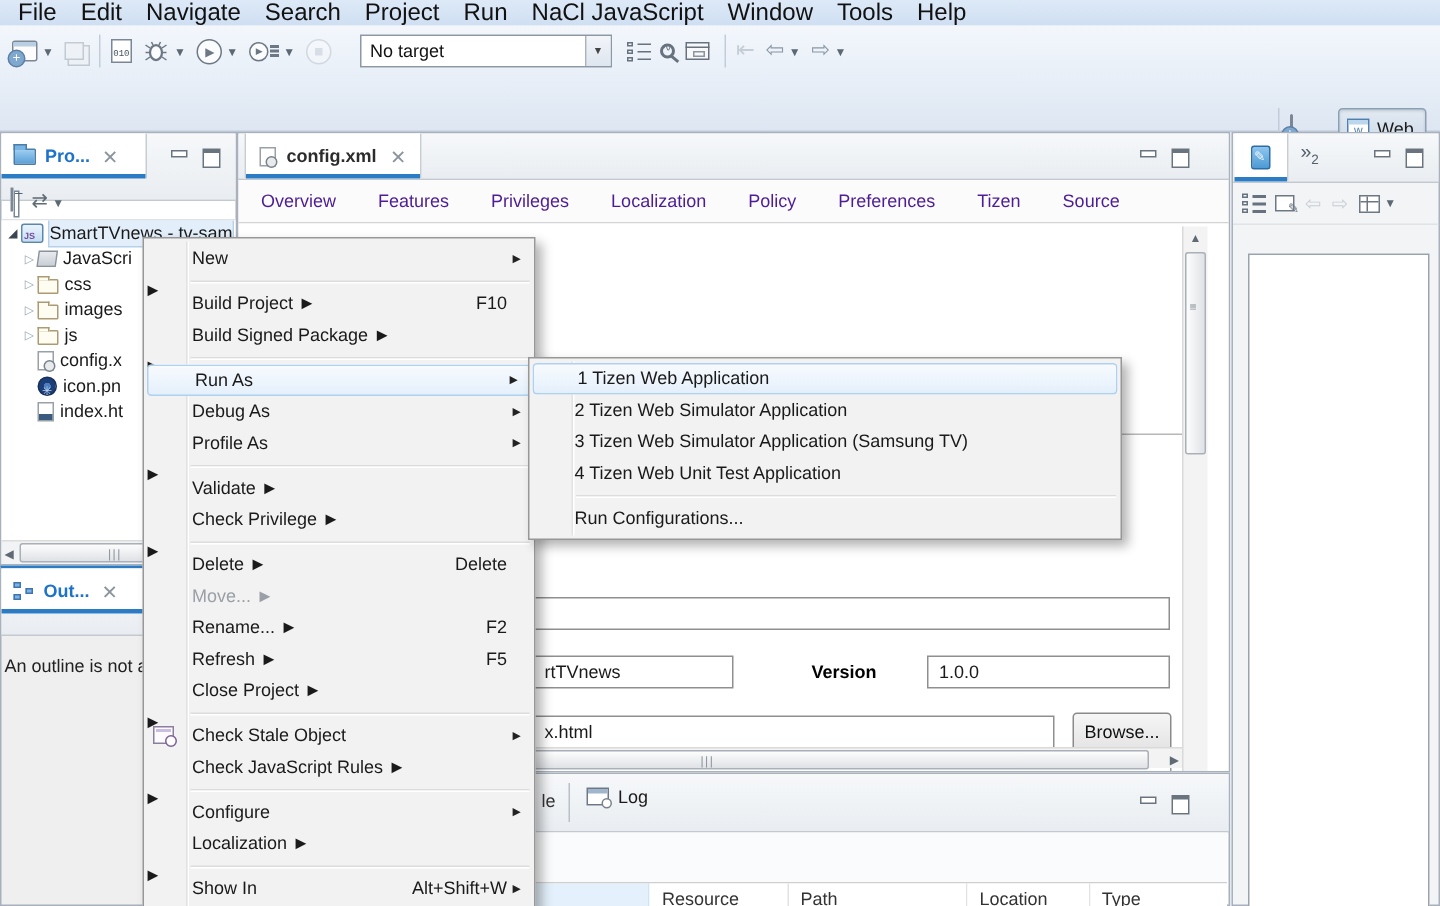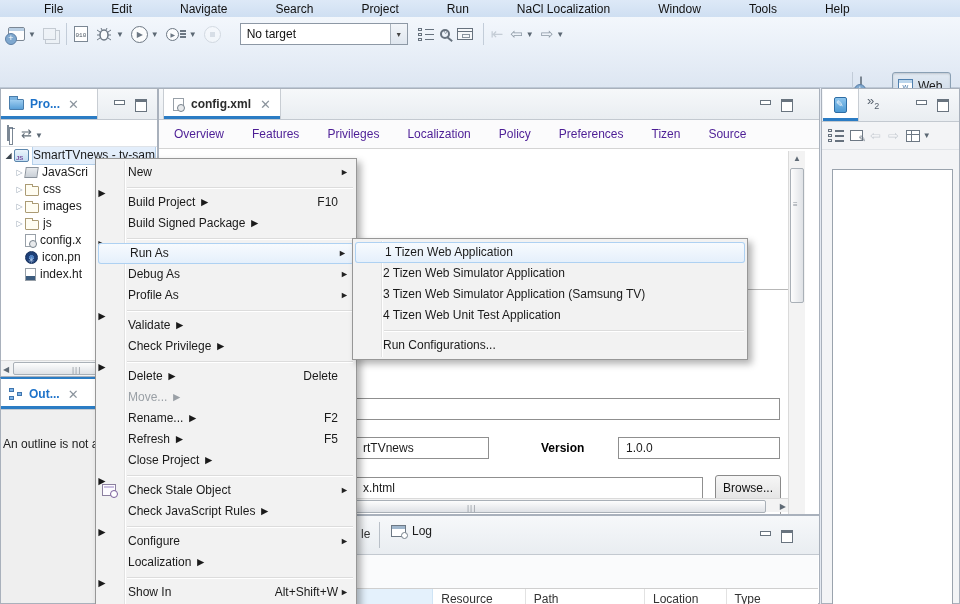--- a/index.html
+++ b/index.html
@@ -5,21 +5,21 @@
   * { margin:0; padding:0; box-sizing:border-box; }
   html,body { background:#cfd8e4; }
   #app {
     position:relative; width:960px; height:604px; overflow:hidden;
     font-family:"Liberation Sans", sans-serif; font-size:12px; color:#1a1a1a;
     background:#e4e9f1; user-select:none;
   }
   
   #menubar { position:absolute; left:0; top:0; width:960px; height:17px;
     background:linear-gradient(#dde9f7,#cfdff2); display:flex; align-items:center; padding-left:4px; }
-  .mitem { padding:0 8px; font-size:12px; color:#111;margin-left:32px; }
+  .mitem { padding:0 8px; font-size:16px; color:#111; }
   
   #toolbars { position:absolute; left:0; top:17px; width:960px; height:71px;
     background:linear-gradient(#f3f7fc,#e7eef7 55%,#dde6f2); border-bottom:1px solid #bdc8d6; }
   #tbrow1 { position:absolute; left:0; top:0; width:960px; height:34px; display:flex; align-items:center; padding-left:8px; }
   .tbtn { display:flex; align-items:center; margin-right:7px; height:26px; }
   .caret { font-size:8px; color:#5c6874; margin-left:3px; }
   .tsep { width:1px; height:22px; background:#c3cdd9; margin:0 7px 0 3px; }
   .dim { opacity:.42; }
   
   .i-newwiz { position:relative; width:17px; height:14px; border:1px solid #7b8794; background:#fdfdfe; border-radius:2px; }
@@ -57,21 +57,21 @@
   .i-openpersp::after { content:"+"; position:absolute; right:-5px; bottom:-5px; width:10px; height:10px; line-height:9px; text-align:center;
     font-size:9px; color:#fff; background:#7fa8cf; border-radius:50%; border:1px solid #5d7fa5; }
   #openpersp { position:absolute; left:860px; top:60px; }
   #webbtn { position:absolute; left:892px; top:55px; height:27px; padding:0 8px 0 5px; display:flex; align-items:center;
     border:1px solid #8aa0b4; border-radius:3px; background:linear-gradient(#e2eaf3,#ccd9e7); box-shadow:inset 0 1px 2px rgba(0,0,0,.15); }
   .i-webwin { position:relative; width:15px; height:13px; border:1px solid #4f7fae; background:#fff; margin-right:5px; }
   .i-webwin::before { content:""; position:absolute; left:0; top:0; right:0; height:3px; background:#bcd6ec; }
   .i-webwin::after { content:"w"; position:absolute; left:0; right:0; top:2px; text-align:center; font-size:8px; color:#4f7fae; }
   
   .panel { position:absolute; background:#fff; border:1px solid #a9b1bc; }
-  .phead { position:absolute; left:0; top:0; right:0; height:31px; background:linear-gradient(#f6f8fa,#e9edf1); border-bottom:1px solid #c3c9d0; }
+  .phead { position:absolute; left:0; top:0; right:0; height:45px; background:linear-gradient(#f6f8fa,#e9edf1); border-bottom:1px solid #c3c9d0; }
   .ptab { position:absolute; left:0; top:0; height:30px; background:#fff; border-right:1px solid #c8cdd3; display:flex; align-items:center; padding:0 8px; }
   .ptab .underline { position:absolute; left:0; right:0; bottom:0; height:3px; background:#2b7cc4; }
   .ptab .tablbl { font-weight:bold; margin:0 6px; }
   .blue { color:#1d72c9; }
   .closex { color:#8b949d; font-size:13px; margin-left:2px; }
   .winbtns { position:absolute; top:9px; display:flex; }
   .wbtn { position:relative; width:17px; height:13px; margin-left:4px; }
   .wbtn.min::after { content:""; position:absolute; left:3px; top:2px; width:9px; height:3px; border:1px solid #69747f; background:#fff; }
   .wbtn.max::after { content:""; position:absolute; left:3px; top:1px; width:10px; height:9px; border:1px solid #69747f; border-top-width:3px; background:#fff; }
   
@@ -193,21 +193,21 @@
 <div id="app">
 
   <div id="menubar">
 
   <span class="mitem">File</span>
       <span class="mitem">Edit</span>
       <span class="mitem">Navigate</span>
       <span class="mitem">Search</span>
       <span class="mitem">Project</span>
       <span class="mitem">Run</span>
-      <span class="mitem">NaCl Localization</span>
+      <span class="mitem">NaCl JavaScript</span>
       <span class="mitem">Window</span>
       <span class="mitem">Tools</span>
       <span class="mitem">Help</span>
     </div>
 
   <div id="toolbars">
     <div id="tbrow1">
       <span class="tbtn">
           <span class="i-newwiz"></span>
           <span class="caret">▼</span>

